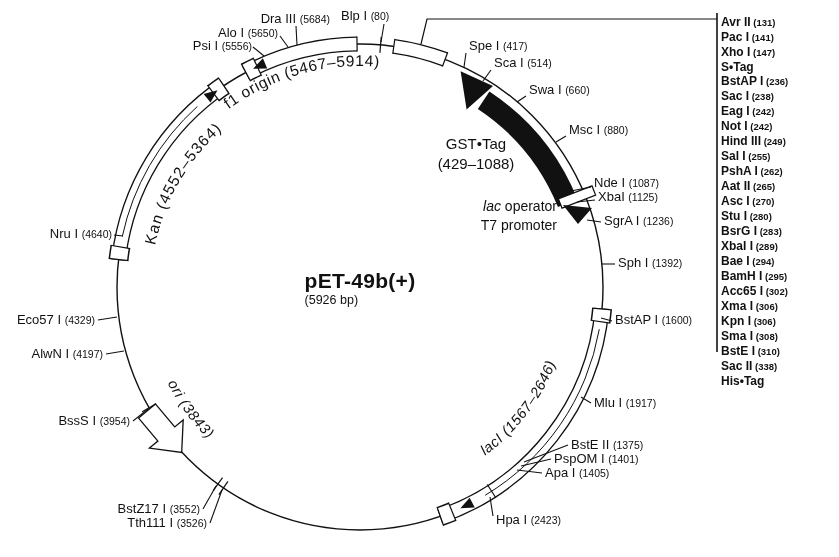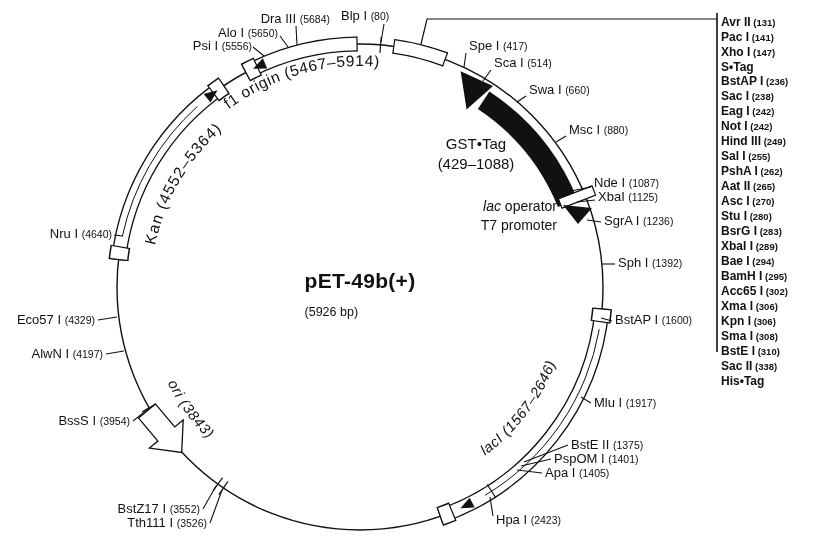--- a/index.html
+++ b/index.html
@@ -2,21 +2,21 @@
 <html><head>
 <meta charset="utf-8">
 <style>
   html,body{margin:0;padding:0;background:#fff;}
   .stage{position:relative;width:839px;height:557px;background:#fff;overflow:hidden;
          font-family:"Liberation Sans","DejaVu Sans",sans-serif;color:#111;}
   svg{position:absolute;left:0;top:0;}
   .center-label{position:absolute;left:360px;top:269px;transform:translateX(-50%);
                 text-align:left;white-space:nowrap;}
   .center-label .ttl{font-size:21px;font-weight:bold;letter-spacing:.3px;}
-  .center-label .sub{font-size:12.5px;margin-top:12px;}
+  .center-label .sub{font-size:12.5px;margin-top:0px;}
   .sidebar{position:absolute;left:721px;top:15px;white-space:nowrap;}
   .sidebar .row{line-height:14px;font-size:12px;font-weight:bold;}
   .sidebar .row .ps{font-size:9.5px;}
   .map-label{font-size:13px;fill:#111;}
   .map-label .ps{font-size:10.5px;}
 </style>
 </head>
 <body>
 
 <div class="stage">

